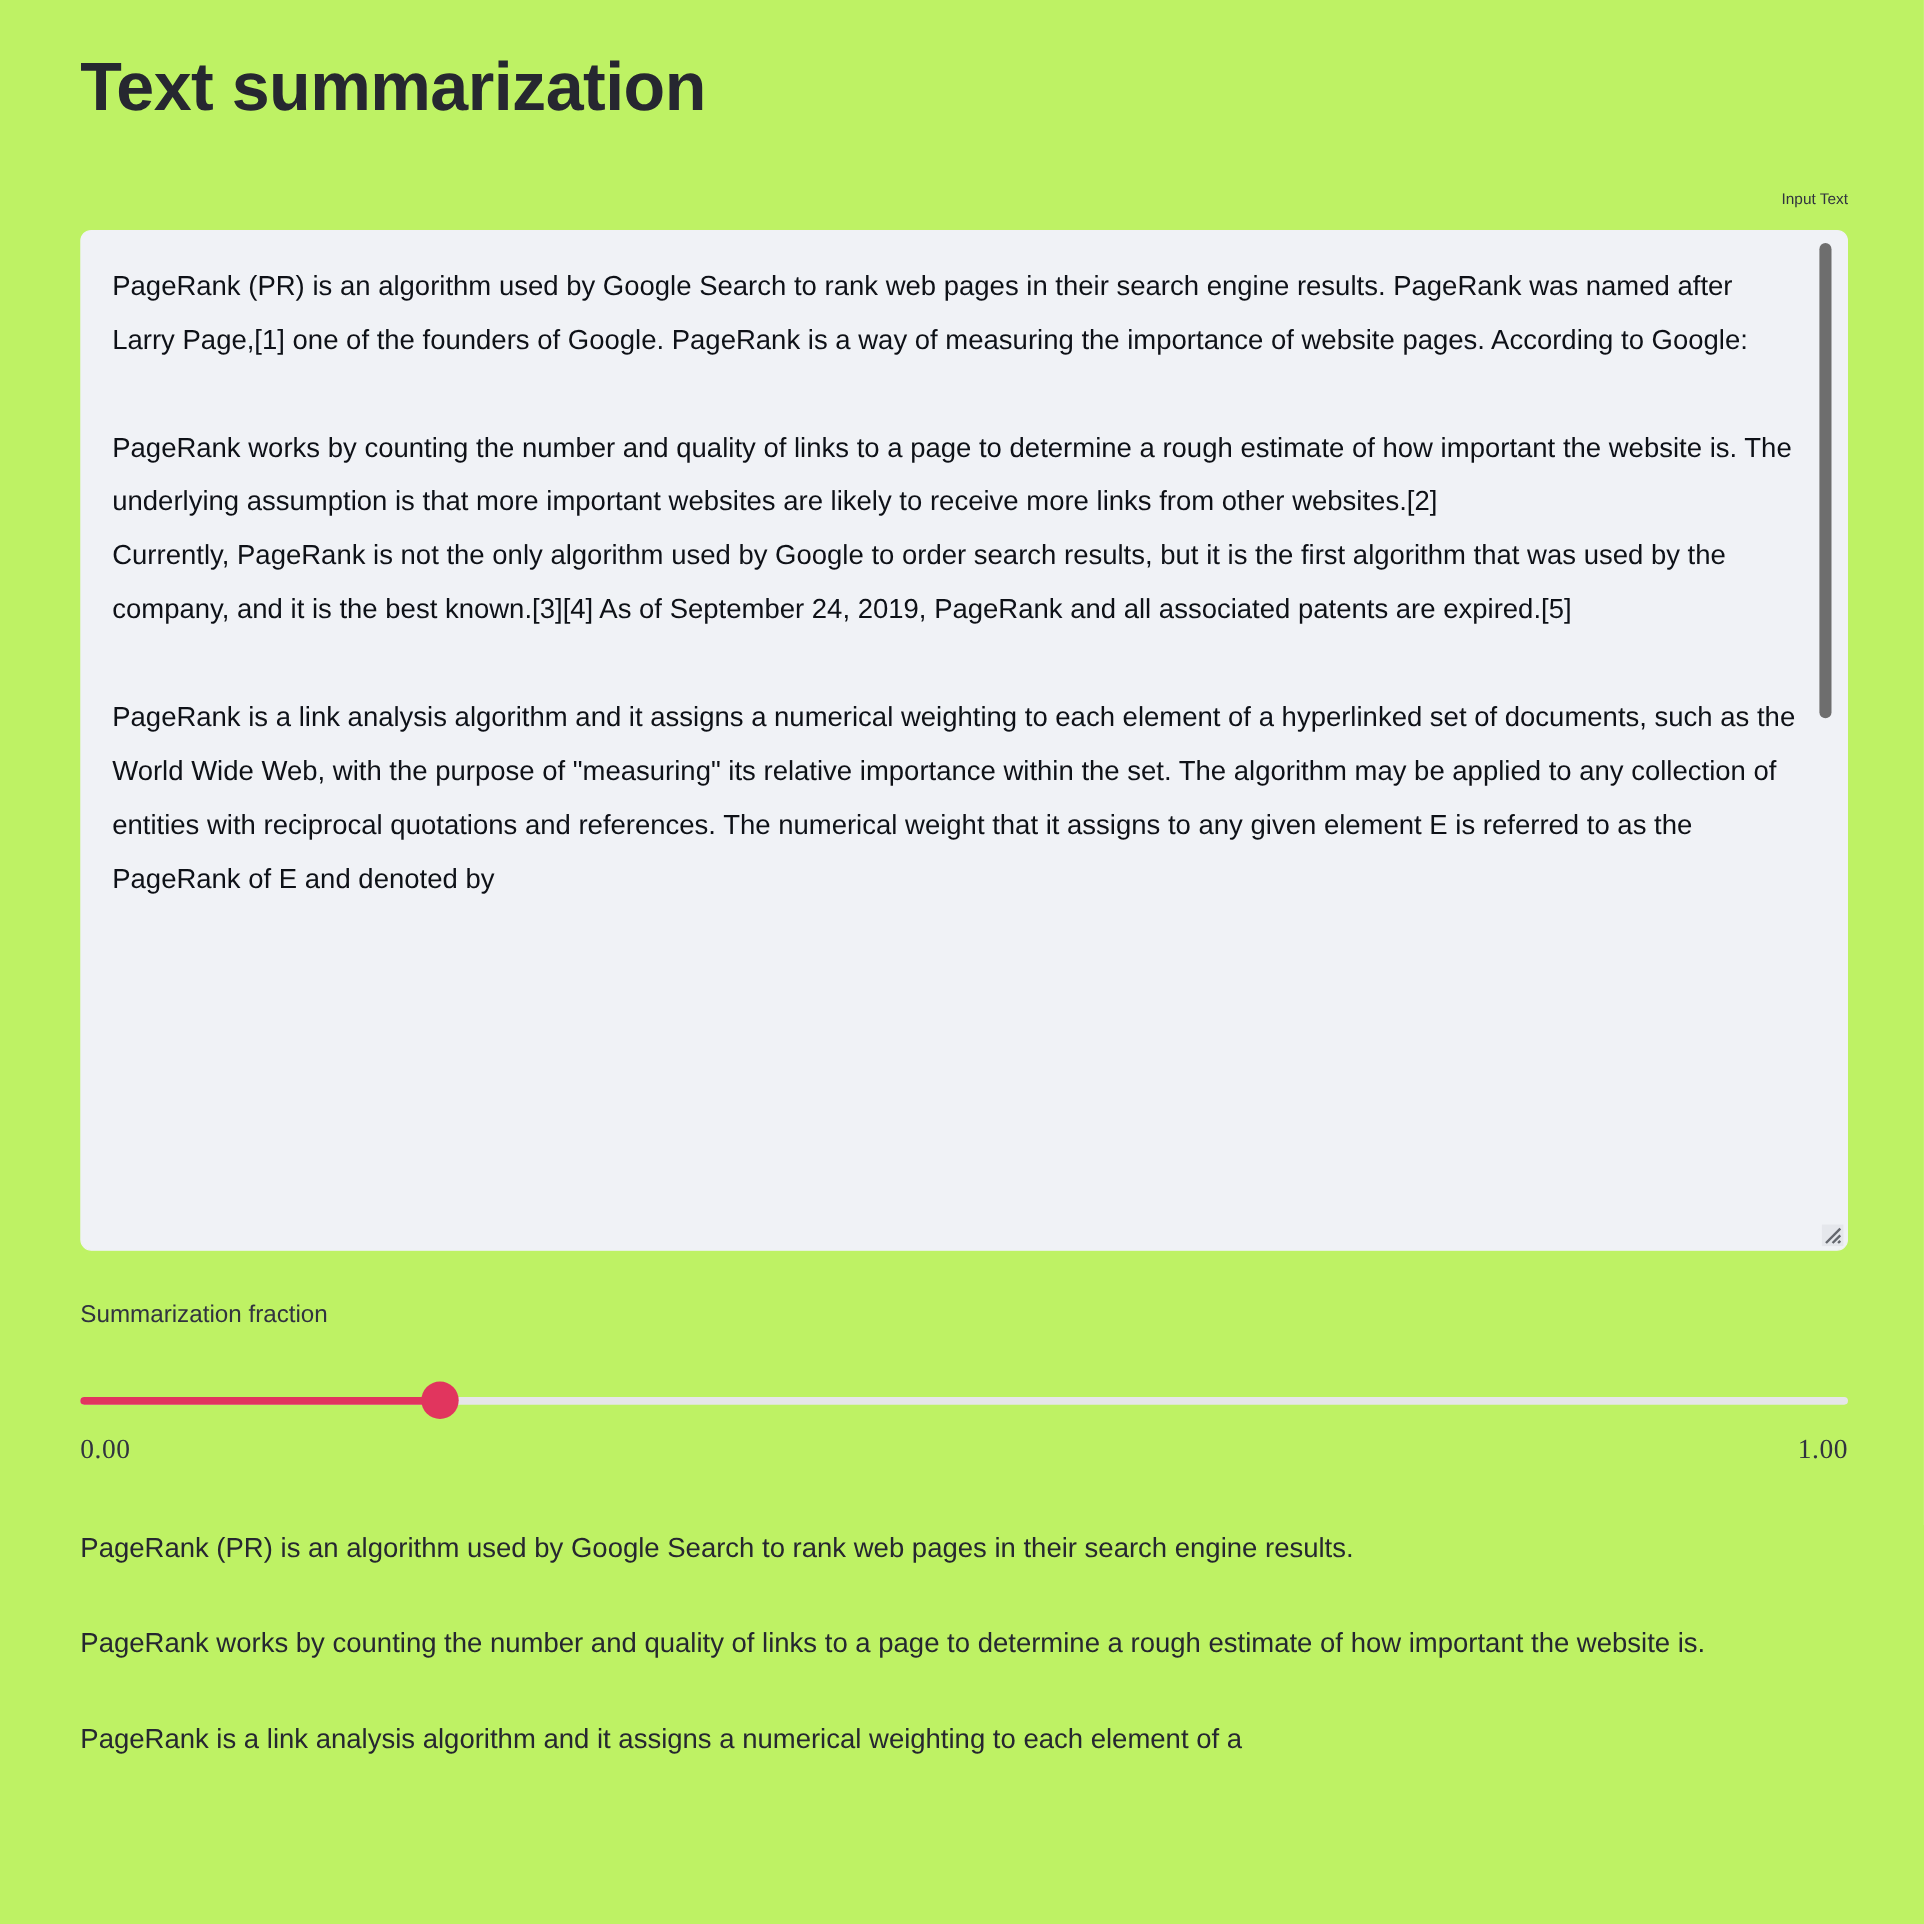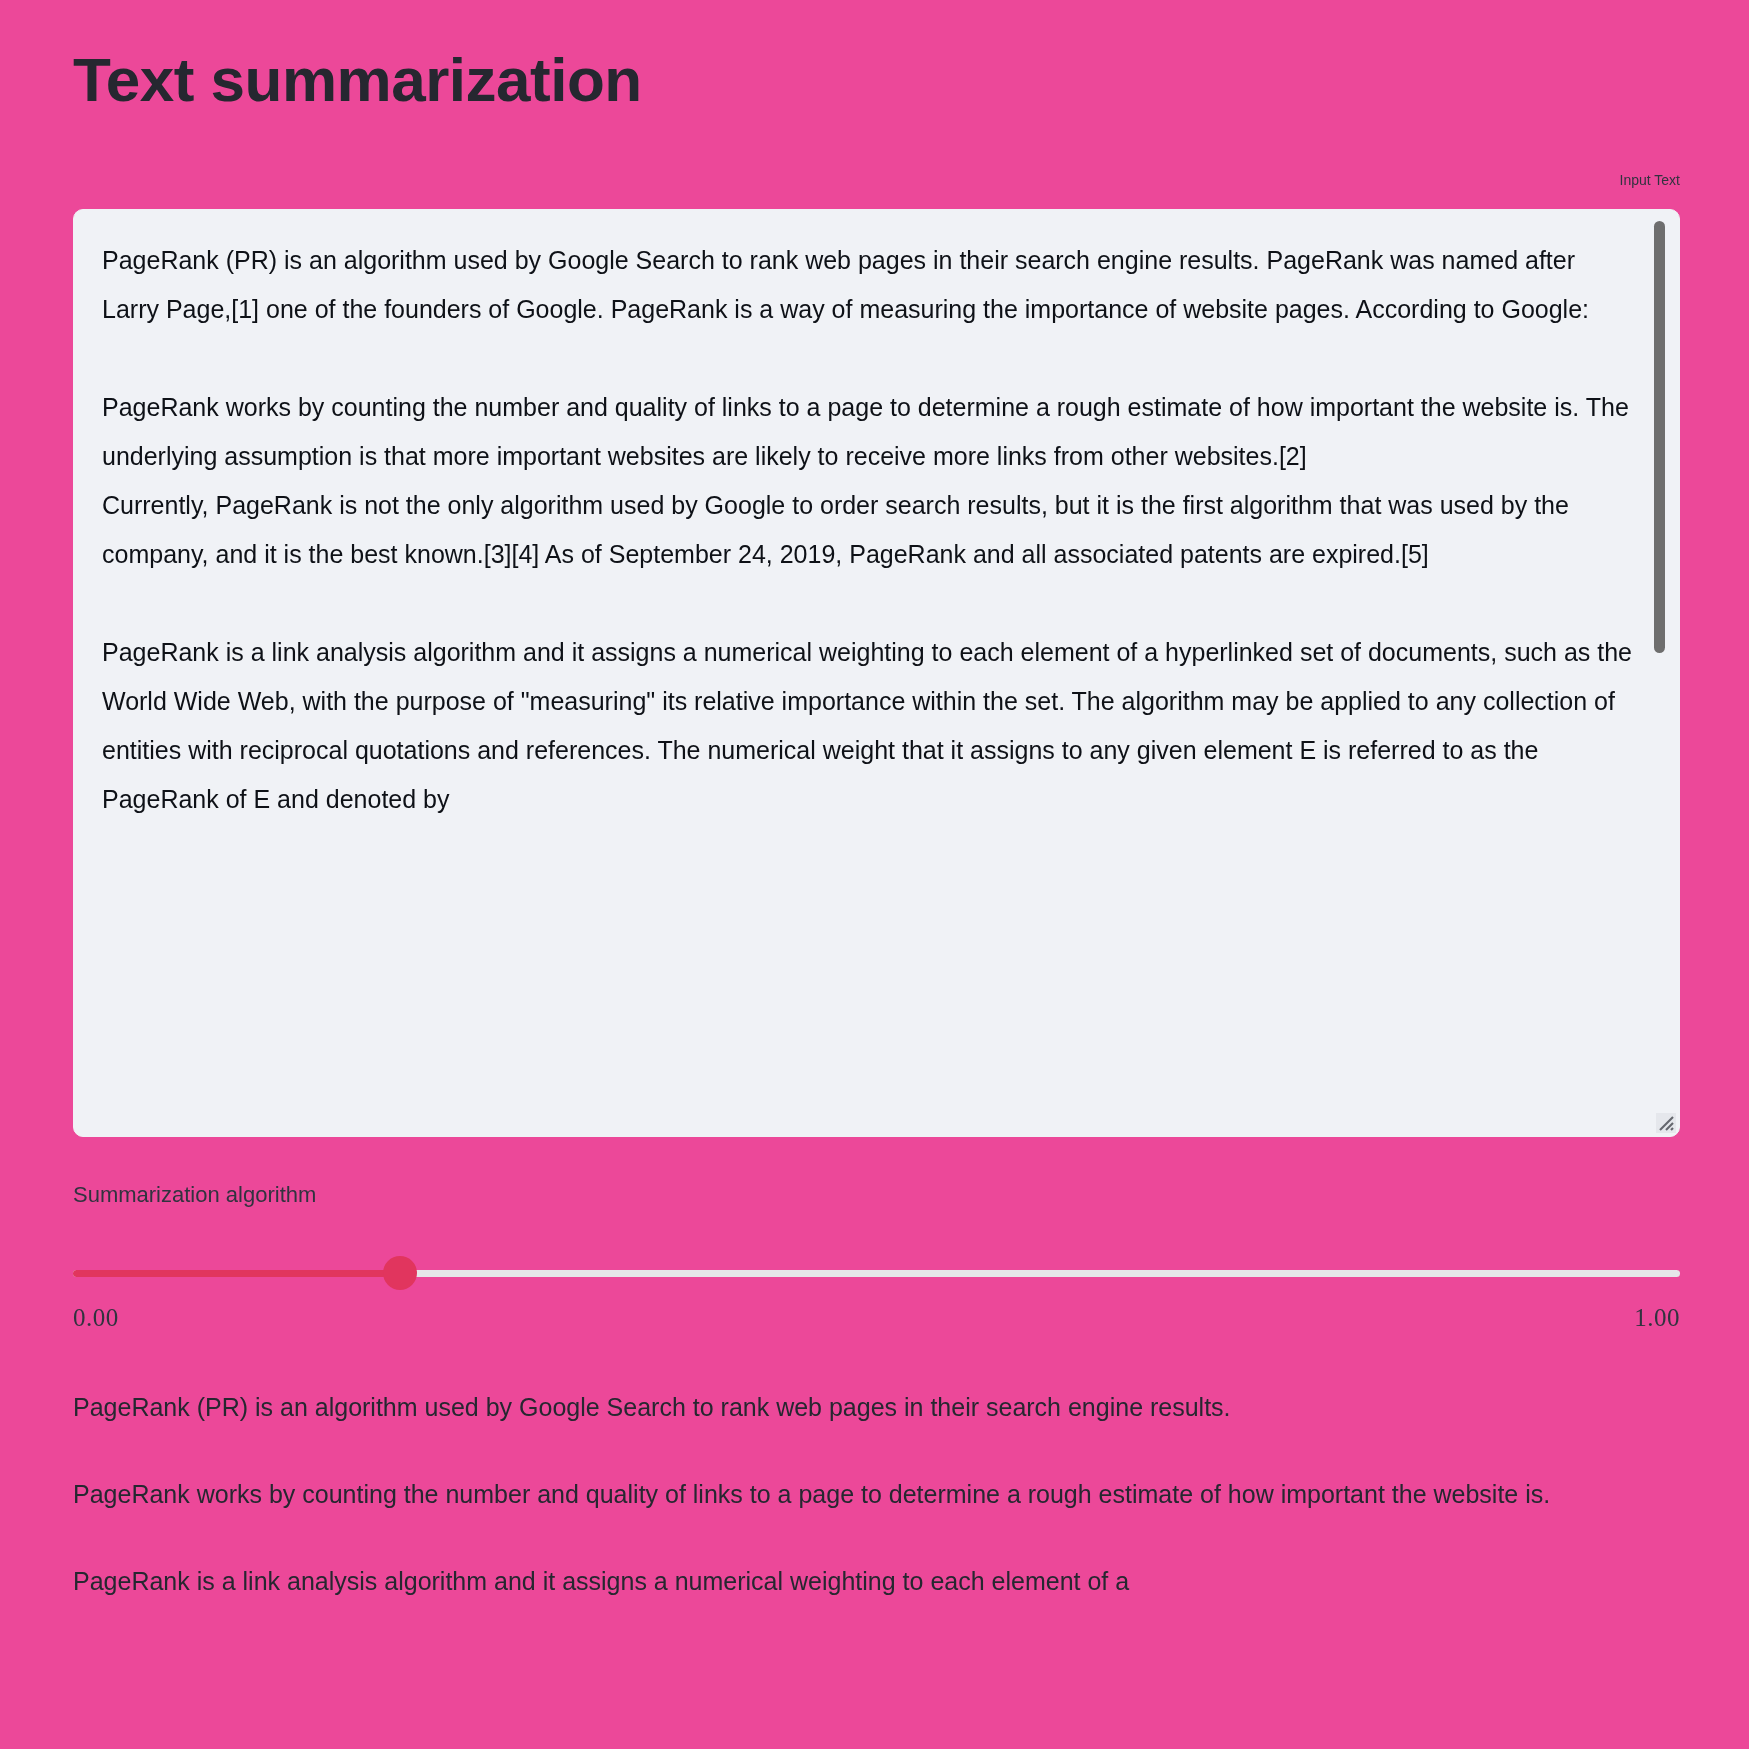--- a/index.html
+++ b/index.html
@@ -14,21 +14,21 @@
   body {
     font-family: "Liberation Sans", sans-serif;
     color: #31333f;
     -webkit-font-smoothing: antialiased;
   }
 
   .app {
     position: relative;
     width: 1749px;
     height: 1749px;
-    background: #ec4899;
+    background: #bef264;
   }
 
   .block-container {
     position: absolute;
     left: 73px;
     top: 0;
     width: 1607px;
   }
 
   
@@ -210,21 +210,21 @@
         <svg width="20" height="20" viewBox="0 0 20 20" aria-hidden="true">
           <rect x="0" y="0" width="20" height="20" fill="#e4e6ec"></rect>
           <path d="M17 4 L4 17" stroke="#555860" stroke-width="2.2"></path>
           <path d="M17 10 L10 17" stroke="#555860" stroke-width="2.2"></path>
           <path d="M17 15 L15 17" stroke="#555860" stroke-width="2.2"></path>
         </svg>
       </div>
     </div>
 
     <div class="slider-block">
-      <div class="slider-label">Summarization algorithm</div>
+      <div class="slider-label">Summarization fraction</div>
 
       <div class="slider-area">
         <div class="slider-track"></div>
         <div class="slider-fill"></div>
         <div class="slider-thumb"></div>
       </div>
 
       <div class="slider-ticks">
         <span class="slider-tick-min">0.00</span>
         <span class="slider-tick-max">1.00</span>

